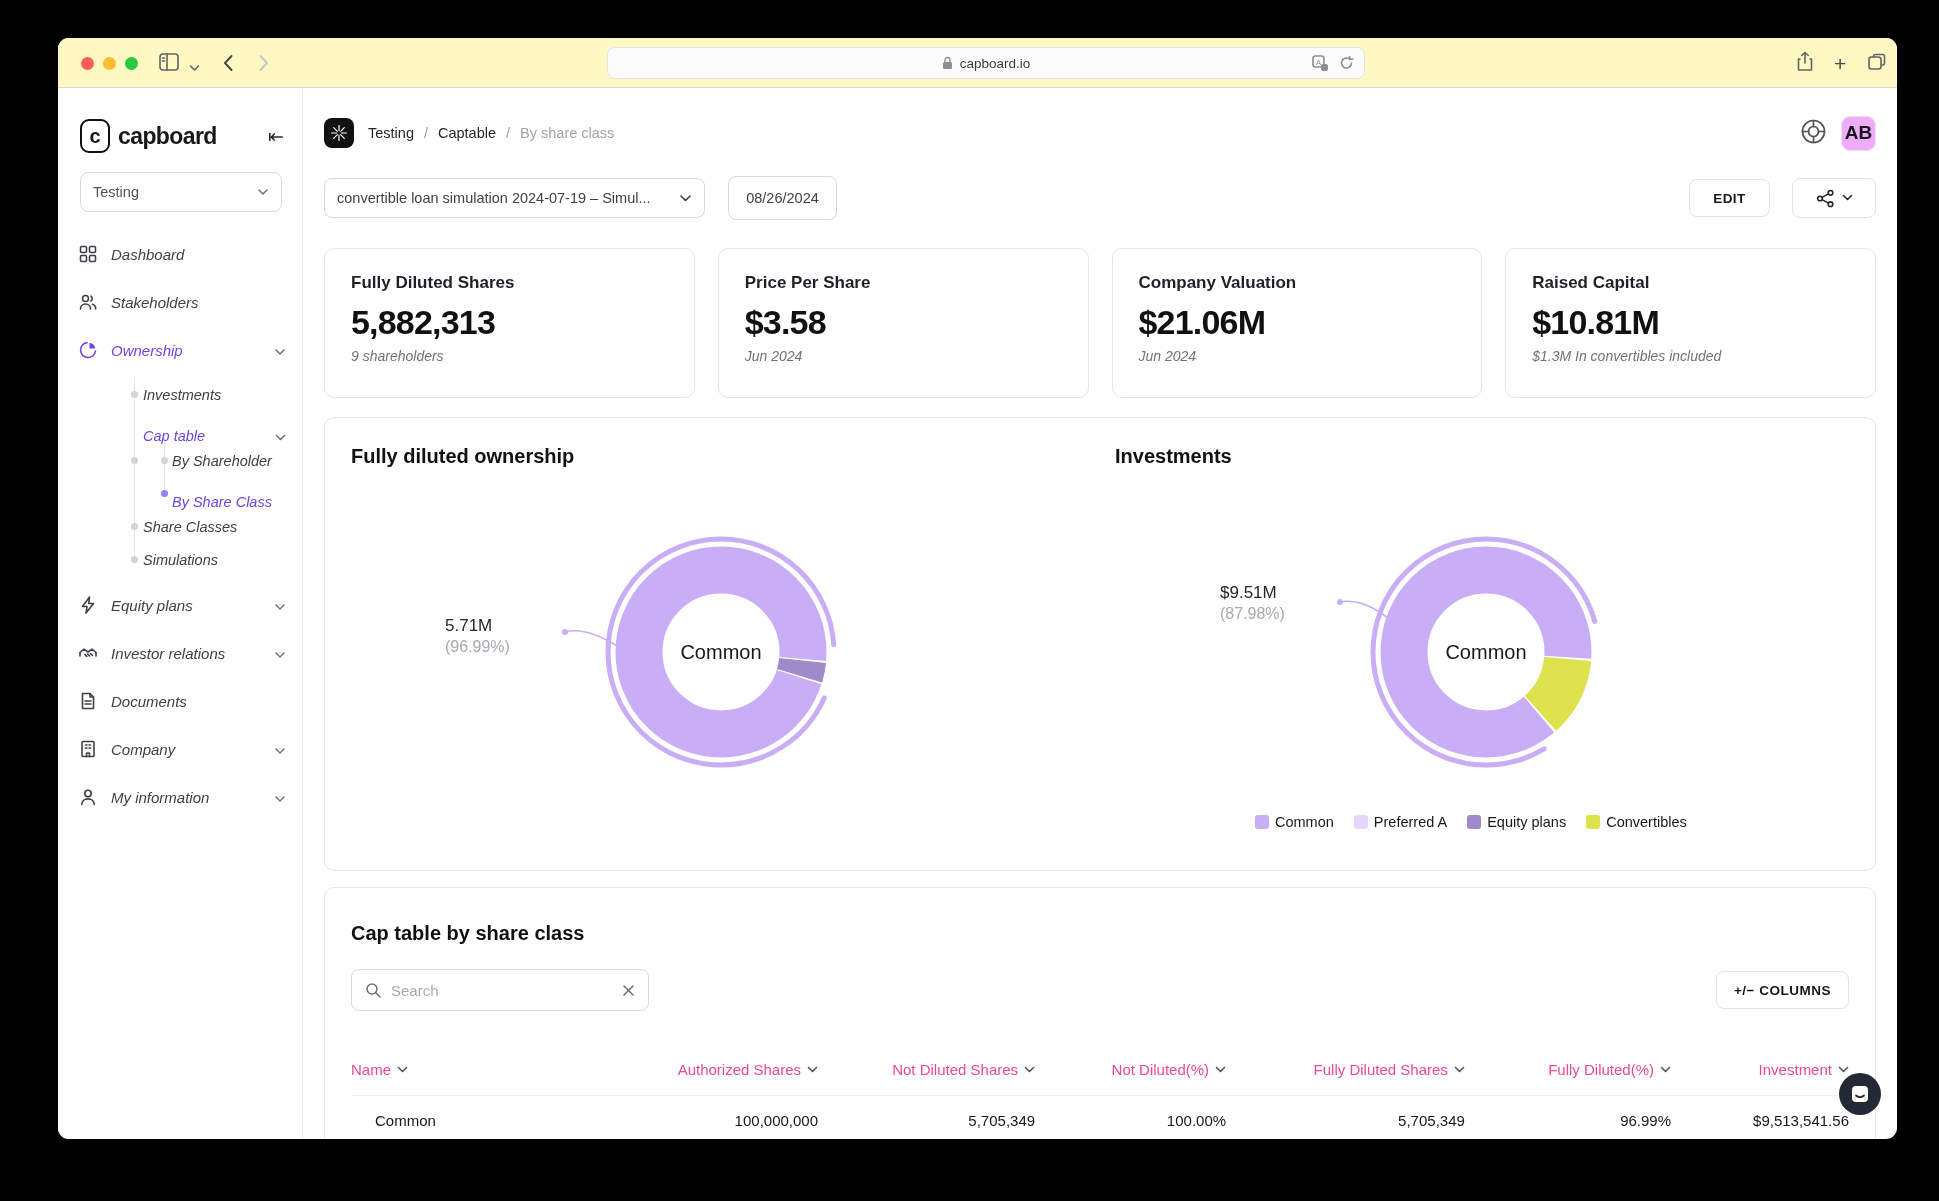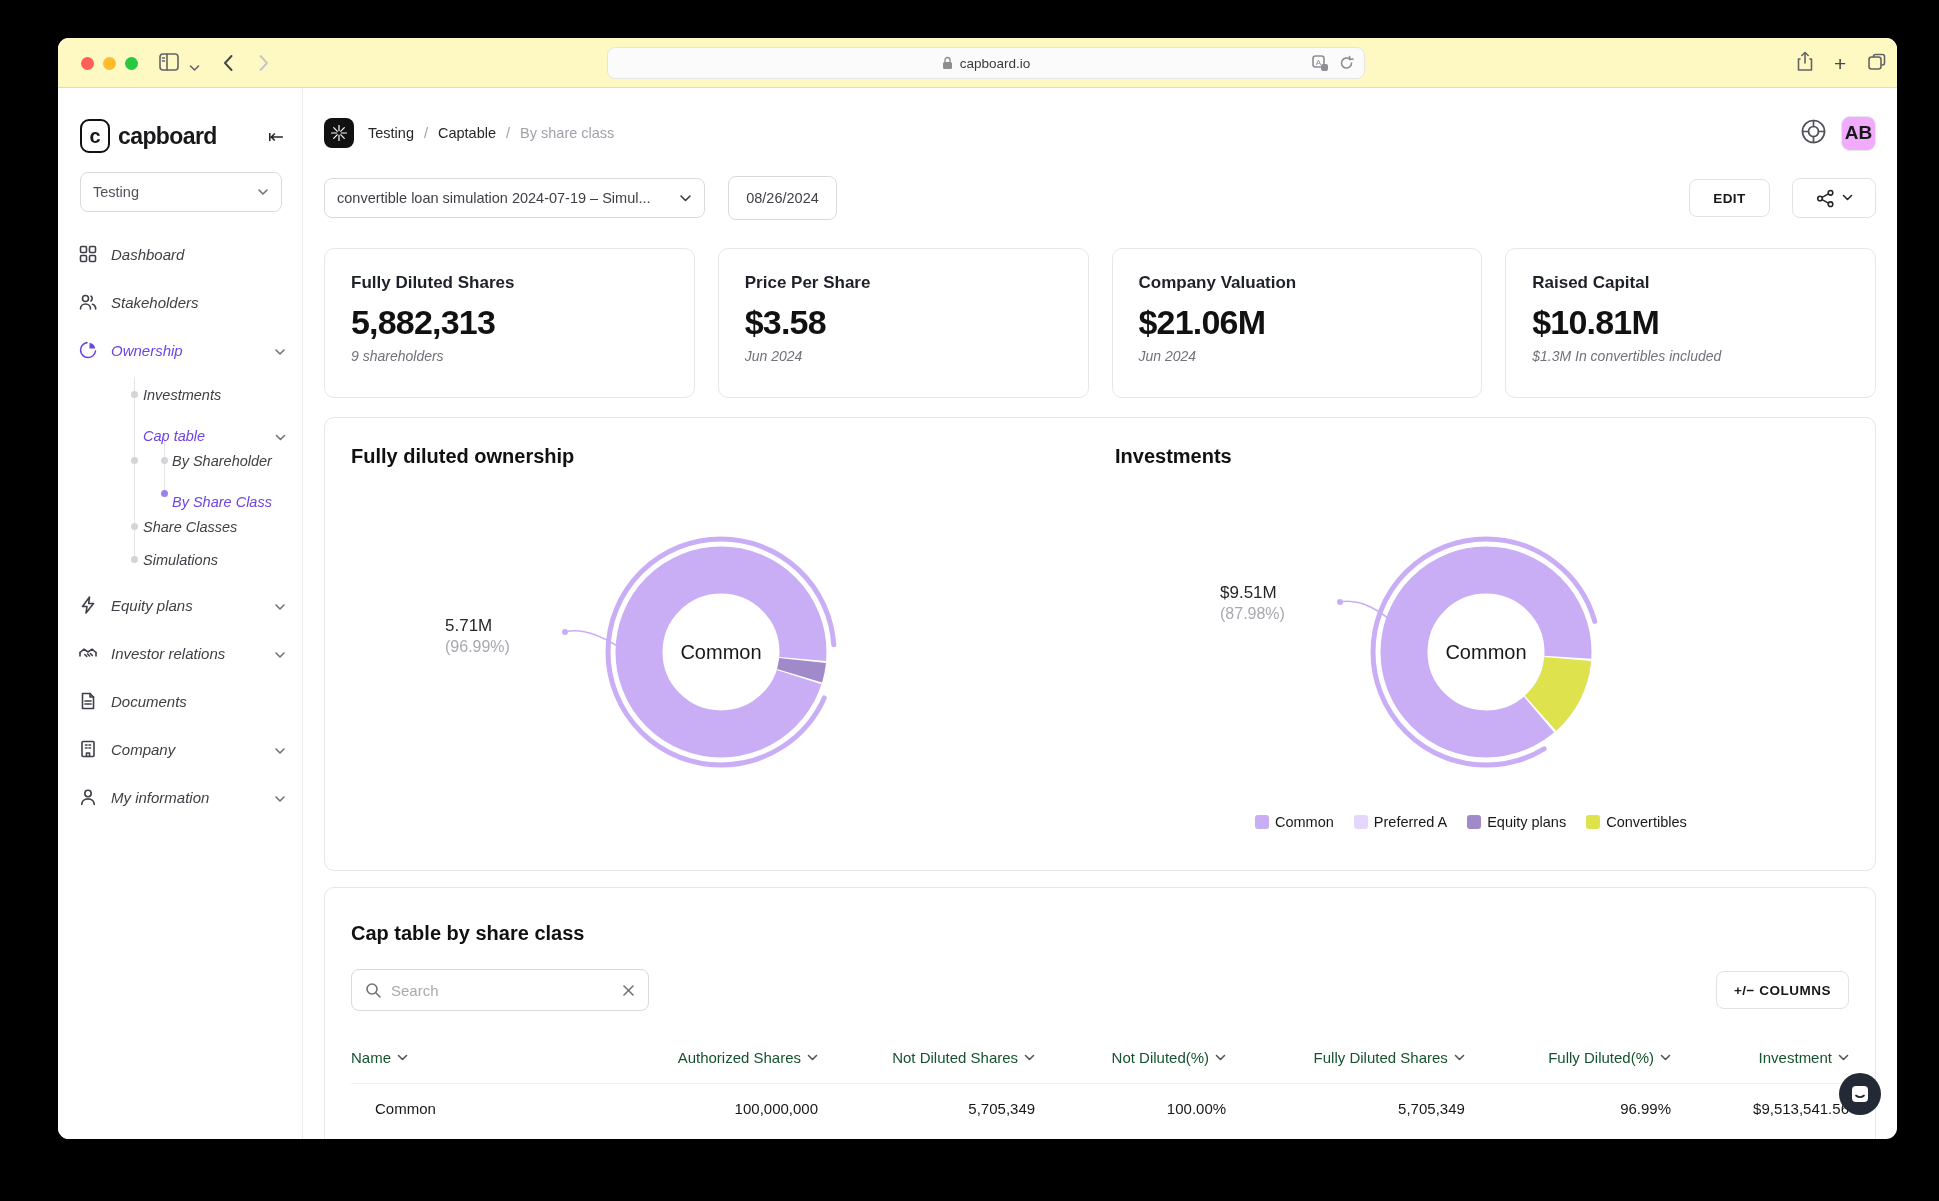--- a/index.html
+++ b/index.html
@@ -104,21 +104,21 @@
   .search-box { width:298px; height:42px; border:1px solid #d9d9de; border-radius:8px; display:flex;
                 align-items:center; padding:0 13px; gap:9px; }
   .search-box input { border:none; outline:none; flex:1; font-size:15px; color:#3f3f46;
                       font-family:"Liberation Sans","DejaVu Sans",sans-serif; background:transparent; }
   .search-box input::placeholder { color:#a9a9b2; }
   .cols-btn { margin-left:auto; height:38px; padding:0 17px; background:#fff; border:1px solid #e2e2e6;
               border-radius:8px; font-size:13.5px; font-weight:600; letter-spacing:0.5px; color:#18181b;
               display:flex; align-items:center; cursor:pointer; }
   .grid { display:grid; grid-template-columns:250px 1fr 1fr 0.88fr 1.1fr 0.95fr 0.82fr; align-items:center; }
   .thead { margin-top:38px; padding-bottom:17px; border-bottom:1px solid #f0f0f2; }
-  .th { font-size:15px; font-weight:500; color:#14532d; display:flex; align-items:center; gap:6px; }
+  .th { font-size:15px; font-weight:500; color:#ec4899; display:flex; align-items:center; gap:6px;margin-top:12px; }
   .th.num, .td.num { justify-content:flex-end; text-align:right; }
   .trow { height:48px; }
   .td { font-size:15px; color:#18181b; display:flex; }
   .td.name { padding-left:24px; }
 
   .chat-fab { position:absolute; right:16px; bottom:24px; width:42px; height:42px; border-radius:50%;
               background:#242a35; display:flex; align-items:center; justify-content:center; cursor:pointer; }
 
   .ic { stroke:currentColor; fill:none; stroke-width:1.6; stroke-linecap:round; stroke-linejoin:round; }
 </style>

